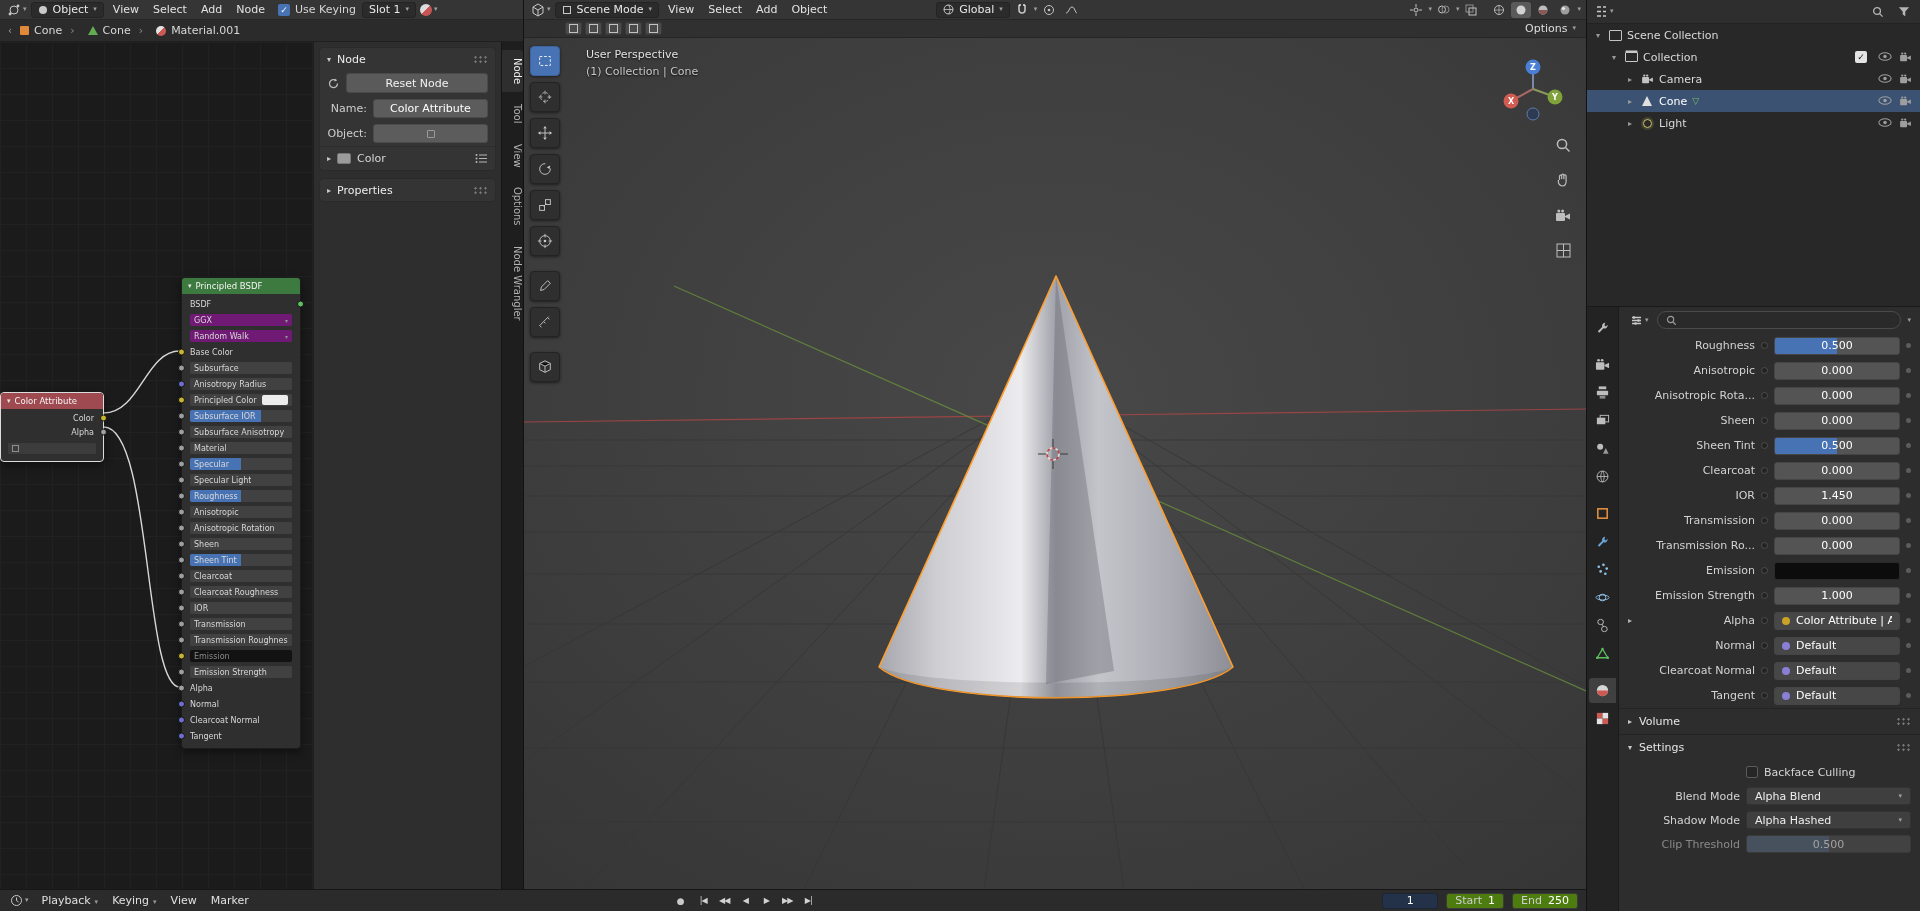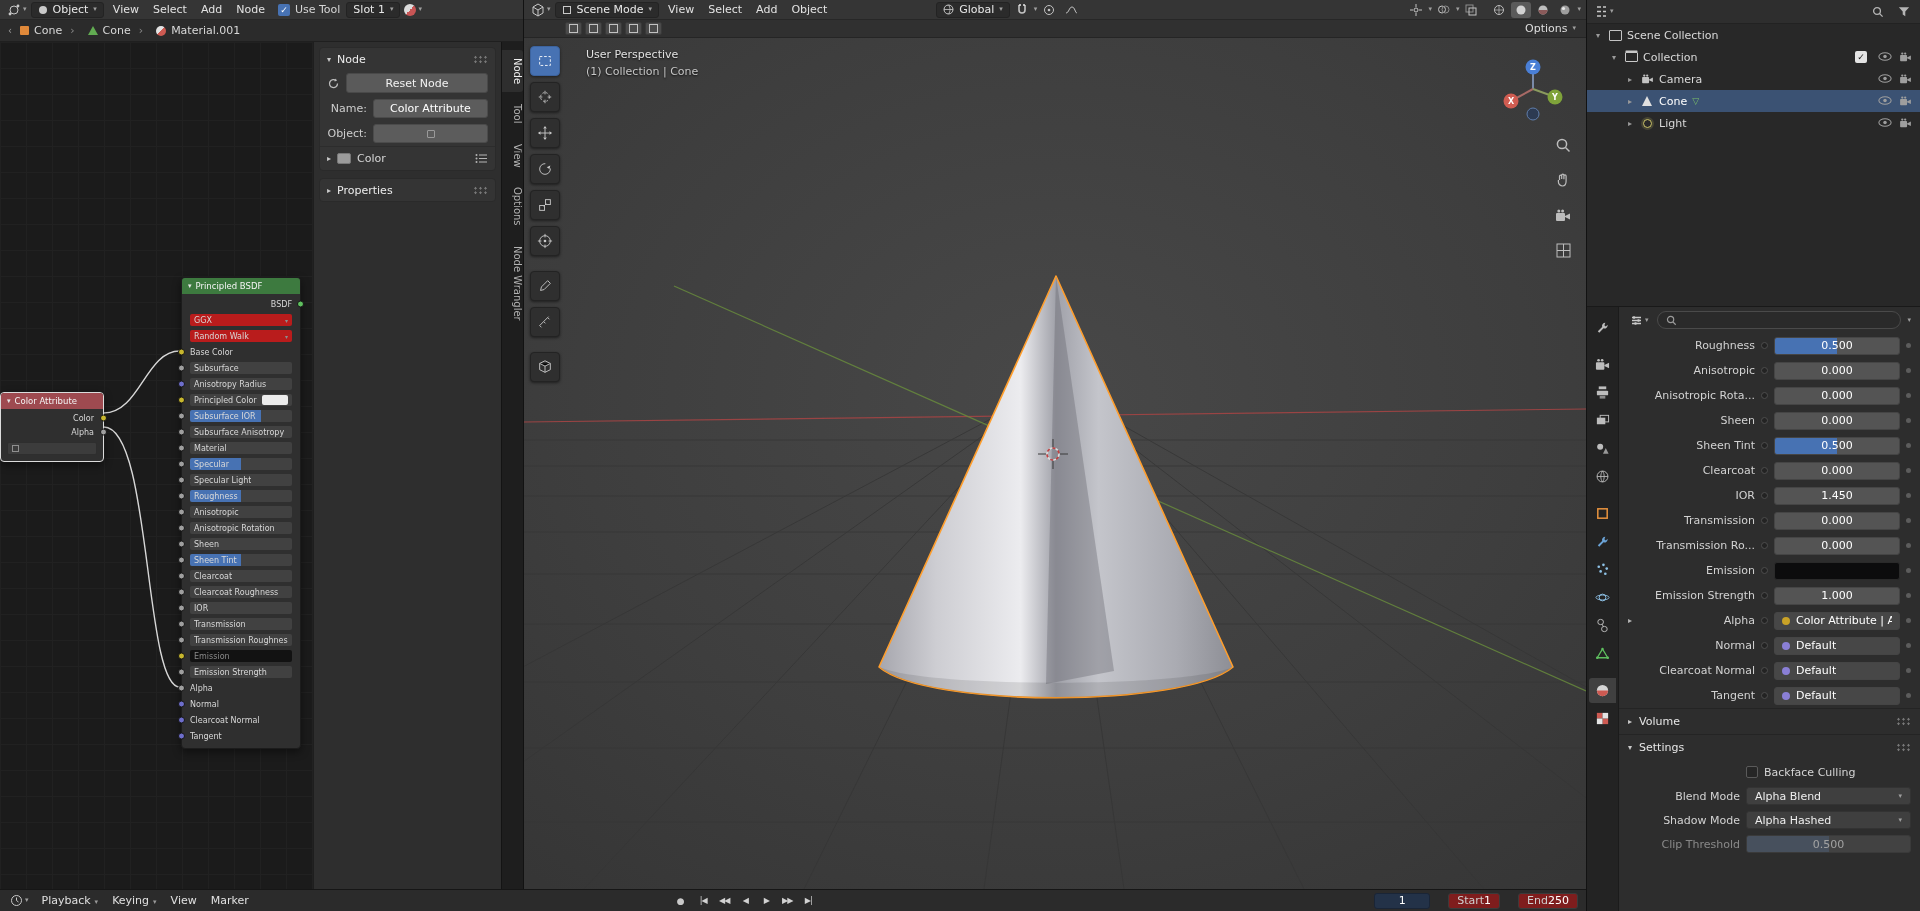--- a/index.html
+++ b/index.html
@@ -38,25 +38,25 @@
   .principled .node-h{background:#3d7a3f}
   .colorattr{left:0;top:350px;width:104px;border:1px solid #dcdcdc;padding-bottom:4px}
   .colorattr .node-h{background:#9e4a50}
   .nrows{padding-top:2px}
   .nrow{position:relative;height:16px;display:flex;align-items:center;padding:0 8px}
   .sock{position:absolute;left:-4px;top:50%;transform:translateY(-50%);width:7px;height:7px;border-radius:50%;border:1px solid #151515;display:none}
   .sock.sock-yellow{display:block;background:#c8b72e}
   .sock.sock-gray{display:block;background:#9e9e9e}
   .sock.sock-vector{display:block;background:#6e6ecb}
   .sock.sock-green{display:block;background:#5fc05f}
-  .nrow.k-out{justify-content:flex-end}
+  .nrow.k-out{justify-content:flex-start}
   .nrow.k-out .sock{left:auto;right:-4px}
   .nfield{flex:1;height:12px;background:#414141;border-radius:2px;position:relative;display:flex;align-items:center;padding:0 4px;overflow:hidden}
   .nrow.k-out .nfield,.nrow.k-plain .nfield{background:transparent;padding:0;flex:0 1 auto}
-  .nrow.k-dropdown .nfield{background:#b91c1c}
+  .nrow.k-dropdown .nfield{background:#701a75}
   .nrow.k-dropdown .nfield::after{content:"▾";margin-left:auto;font-size:6px;color:#8d8d8d}
   .nfill{position:absolute;left:0;top:0;bottom:0;width:0;background:#4772b3}
   .ntext{position:relative;z-index:1;white-space:nowrap;overflow:hidden}
   .nswatch{display:none}
   .nrow.k-color .nswatch{display:block;width:26px;height:10px;background:#ececec;border-radius:2px;margin-left:auto}
   .nrow.k-colordark .nfield{background:#121212}
   .nrow.k-colordark .ntext{color:#8a8a8a}
   .corow{position:relative;height:14px;display:flex;align-items:center;justify-content:flex-end;padding:0 9px}
   .corow .sock{left:auto;right:-4px}
   .cafield{margin:3px 6px 2px;height:13px;background:#3c3c3c;border:1px solid #2e2e2e;border-radius:2px;display:flex;align-items:center;gap:4px;padding:0 4px}
@@ -95,21 +95,21 @@
   .sideicons{position:absolute;right:12px;top:96px;display:flex;flex-direction:column;gap:13px;align-items:center}
   .sideicons .sbtn2{width:22px;height:22px;display:flex;align-items:center;justify-content:center}
   
   .timeline{height:22px;background:#2b2b2b;border-top:1px solid #161616;display:flex;align-items:center;gap:4px;padding:0 8px;flex:0 0 auto}
   .tm{padding:1px 7px;color:#e0e0e0;white-space:nowrap}
   .tm.has-chev::after{content:"▾";font-size:7px;color:#9a9a9a;margin-left:4px}
   .tl-spacer{width:408px}
   .tbtn{min-width:19px;height:16px;display:flex;align-items:center;justify-content:center;color:#d2d2d2;font-size:8px;letter-spacing:-1px;border-radius:2px}
   .recbtn{width:18px;height:16px;display:flex;align-items:center;justify-content:center;color:#c9c9c9;font-size:9px}
   .framefield{margin-left:auto;width:56px;height:16px;background:#233248;border:1px solid #1a2536;border-radius:3px;display:flex;align-items:center;justify-content:center;color:#fff}
-  .rangefield{height:16px;background:#7f1d1d;border:1px solid #3b3b3b;border-radius:3px;display:flex;align-items:center;padding:0 8px;margin-left:14px}
+  .rangefield{height:16px;background:#4d7c0f;border:1px solid #3b3b3b;border-radius:3px;display:flex;align-items:center;gap:6px;padding:0 8px;margin-left:4px}
   .rangefield .rl{color:#cfcfcf}.rangefield .rv{color:#fff}
   
   .right-col{width:334px;display:flex;flex-direction:column;border-left:1px solid #121212}
   .outliner{height:306px;background:#282828;display:flex;flex-direction:column;flex:0 0 auto}
   .out-header{height:24px;background:#2e2e2e;border-bottom:1px solid #222;display:flex;align-items:center;gap:6px;padding:0 6px}
   .orow{height:22px;display:flex;align-items:center;gap:5px;padding:0 6px}
   .orow.d1{padding-left:22px}.orow.d2{padding-left:38px}
   .orow.selected{background:#3b5273}
   .oarrow{width:10px;color:#9a9a9a;font-size:8px;text-align:center}
   .olabel{color:#d9d9d9}
@@ -190,21 +190,21 @@
             <span class="chevron">▾</span>
           </span>
           <span class="bc-wrap">
               <span class="menu">View</span>
               <span class="menu">Select</span>
               <span class="menu">Add</span>
               <span class="menu">Node</span>
             </span>
           <span style="display:flex;align-items:center;gap:5px;margin-left:4px">
             <span class="cb" style="width:12px;height:12px;border-radius:2px;background:#4772b3;color:#fff;font-size:9px;display:flex;align-items:center;justify-content:center">✓</span>
-            <span>Use Tool</span>
+            <span>Use Keying</span>
           </span>
           <span class="wdg" style="margin-left:4px">
             <span>Slot 1</span>
             <span class="chevron">▾</span>
           </span>
           <span class="edicon">
             <span style="width:12px;height:12px;border-radius:50%;background:linear-gradient(135deg,#dcdcdc 50%,#c75555 50%)"></span>
             <span class="chevron">▾</span>
           </span>
         </div>

